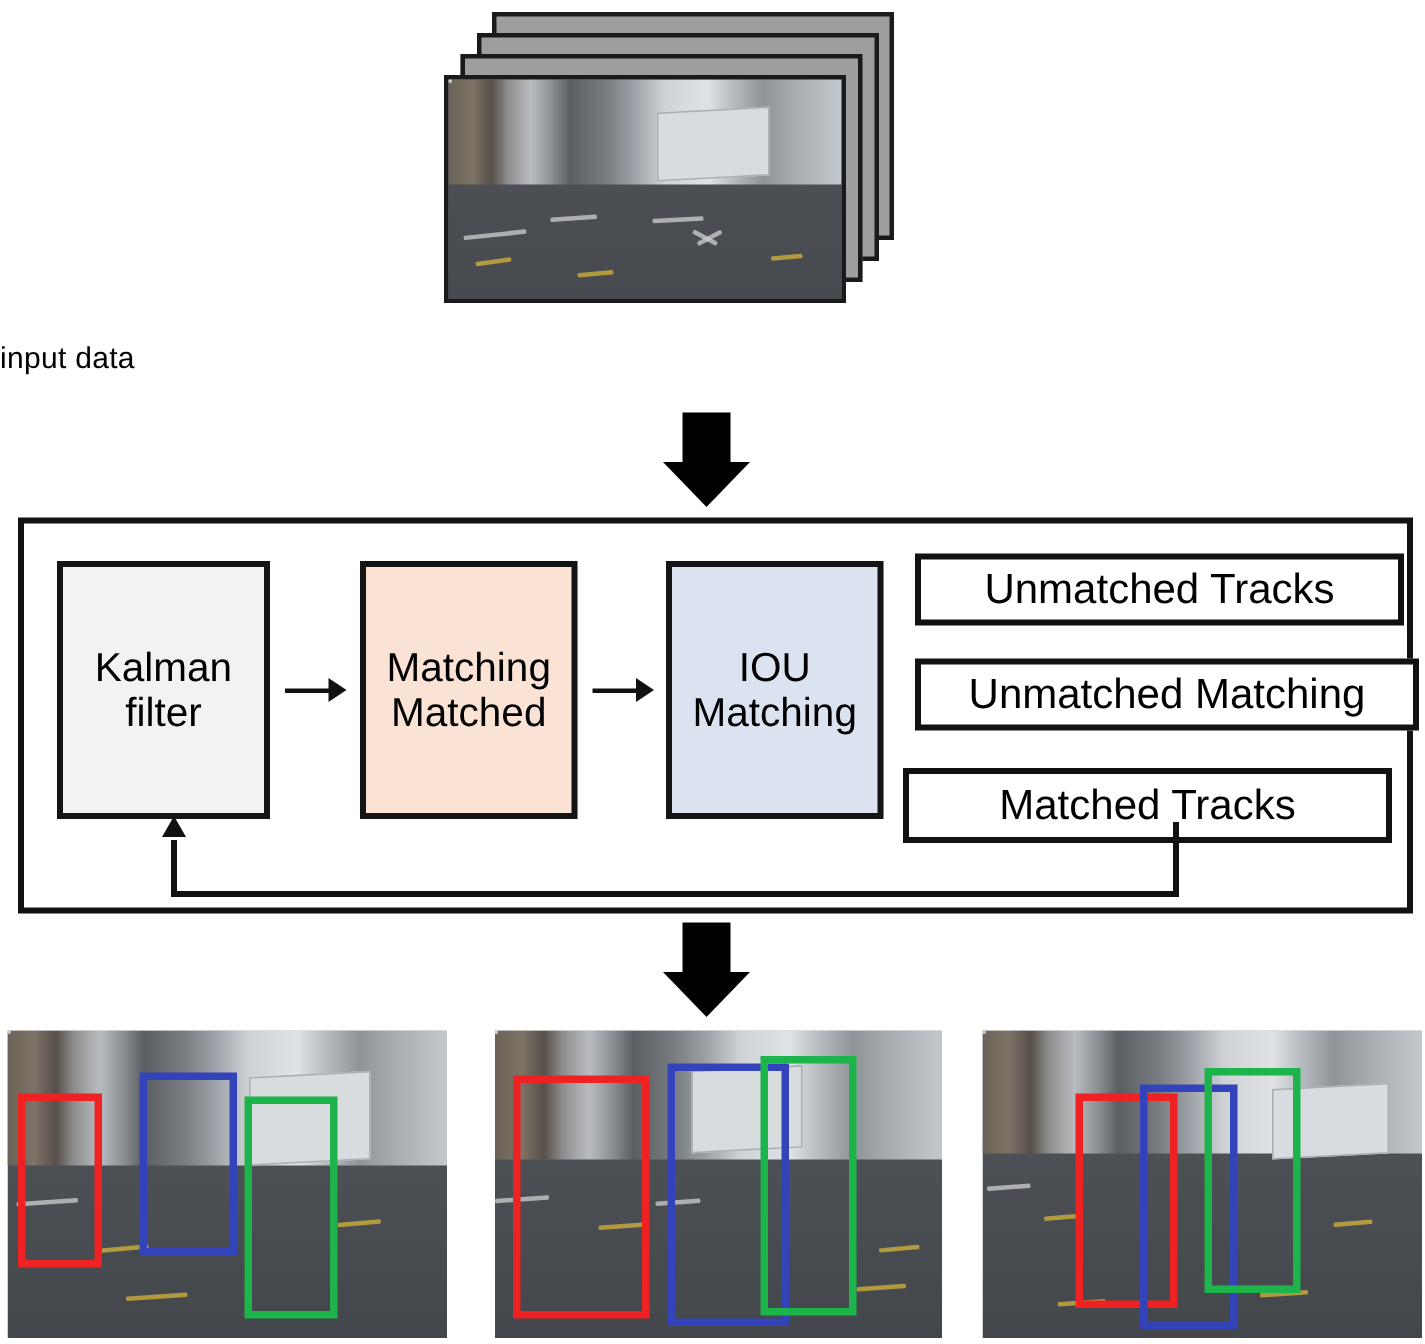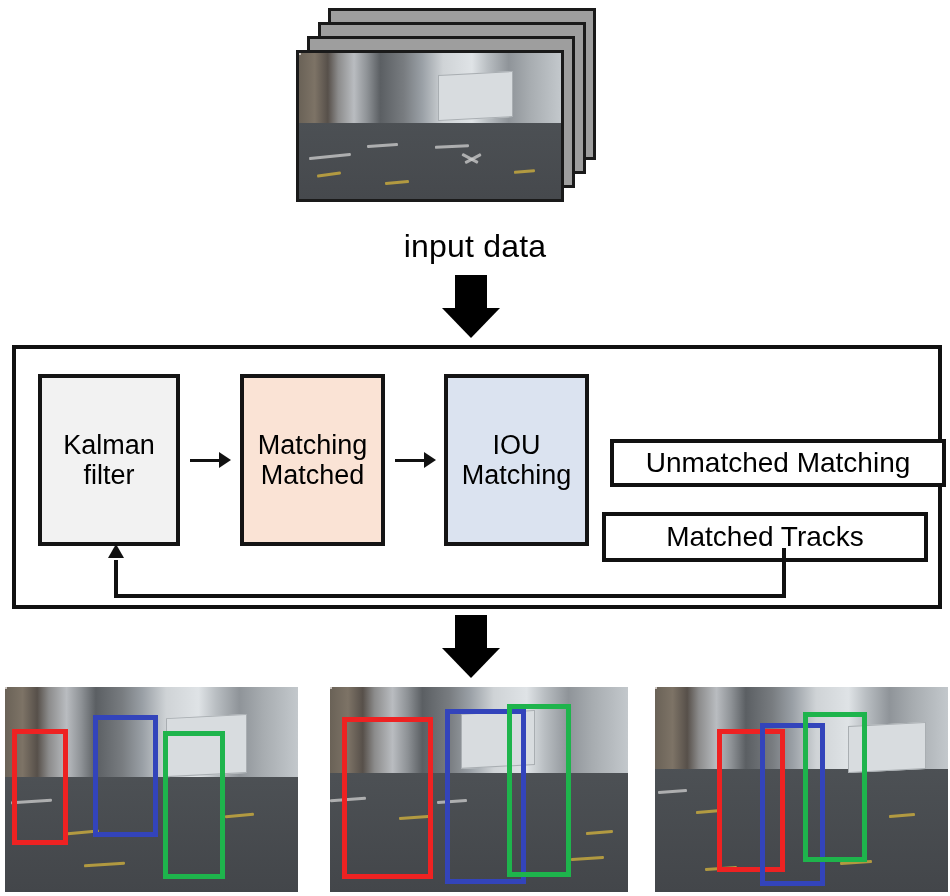--- a/index.html
+++ b/index.html
@@ -48,22 +48,22 @@
   .photo .floormark.y{background:#d6b43c;}
   .person{position:absolute;}
   .p-head{position:absolute;border-radius:46% 46% 42% 42%;background:#2b241e;}
   .p-torso{position:absolute;border-radius:22% 22% 12% 12%;}
   .p-legs{position:absolute;background:#2f3d4a;border-radius:6% 6% 14% 14%;}
   .p-shoe{position:absolute;background:#15161a;border-radius:38%;}
   .p-shadow{position:absolute;background:rgba(20,22,26,.35);border-radius:50%;filter:blur(2px);}
   .p-paper{position:absolute;background:#f0ecea;border:1px solid #cfc8c4;}
 
   #input-data-label{
-    position:absolute;left:0;right:0;top:228px;text-align:center;
-    font-size:32px;letter-spacing:.2px;
+    position:absolute;left:0;right:0;top:228px;text-align:left;
+    font-size:20px;letter-spacing:.2px;
   }
 
   
   .big-arrow{position:absolute;}
   .big-arrow .shaft{position:absolute;background:#000;}
   .big-arrow .head{
     position:absolute;width:0;height:0;border-left:29px solid transparent;
     border-right:29px solid transparent;border-top:30px solid #000;
   }
 
@@ -203,20 +203,23 @@
       <div class="hd" style="left:29px;"></div>
     </div>
 
     <div class="stage-box" id="box-iou">
       <span>
         <span>IOU</span><br>
         <span>Matching</span>
       </span>
     </div>
 
+    <div class="out-box" id="box-unmatched-tracks">
+      <span>Unmatched Tracks</span>
+    </div>
 
     <div class="out-box" id="box-unmatched-detection">
       <span>Unmatched Matching</span>
     </div>
 
     <div class="out-box" id="box-matched-tracks">
       <span>Matched Tracks</span>
     </div>
 
     <div id="feedback-loop">

